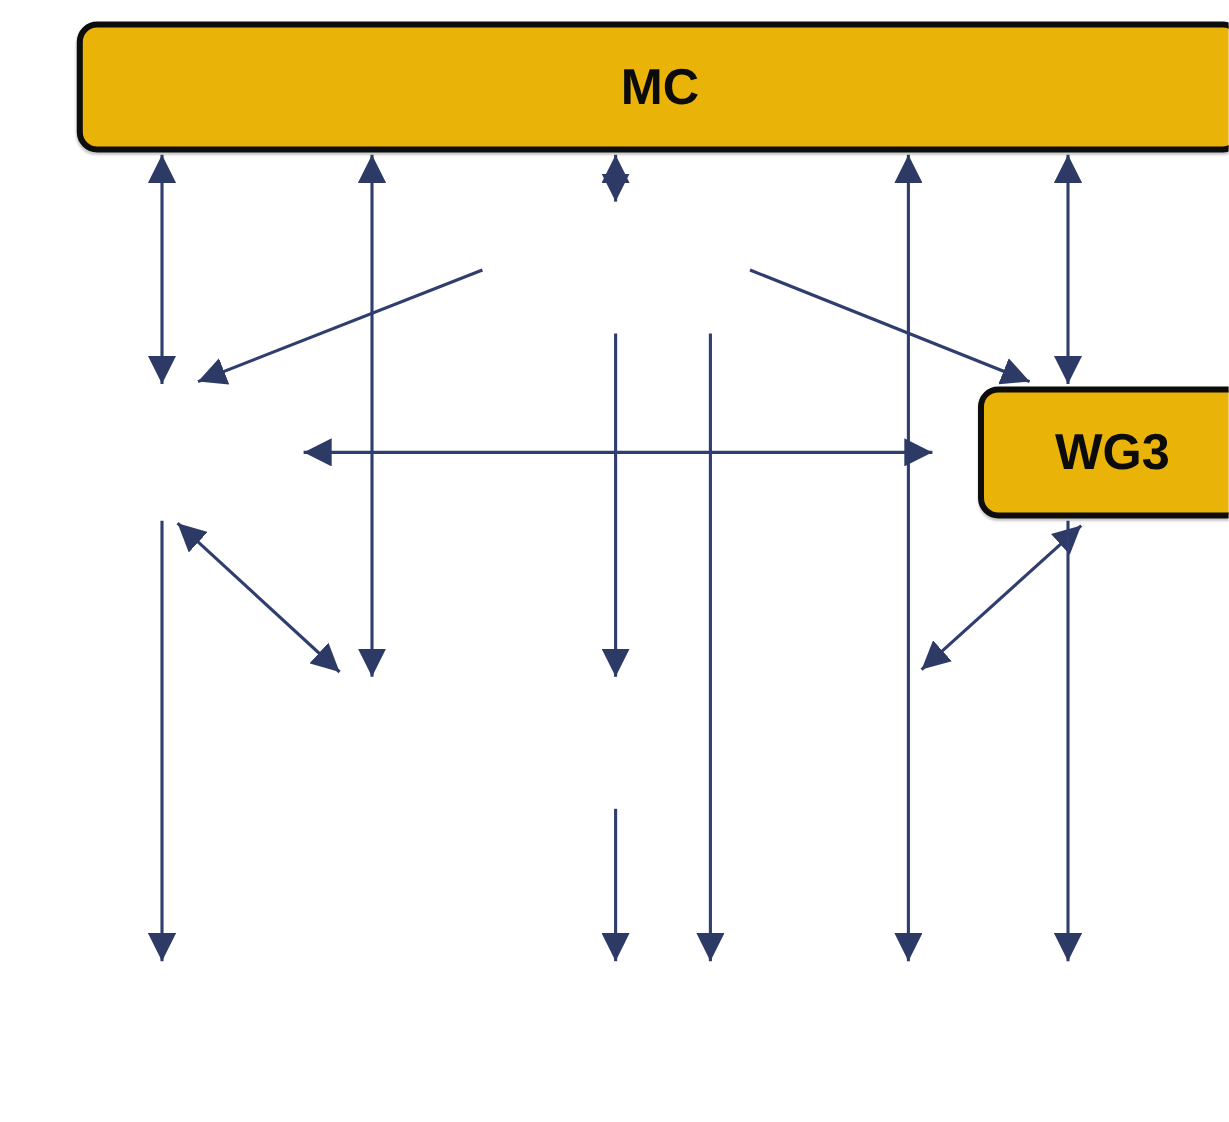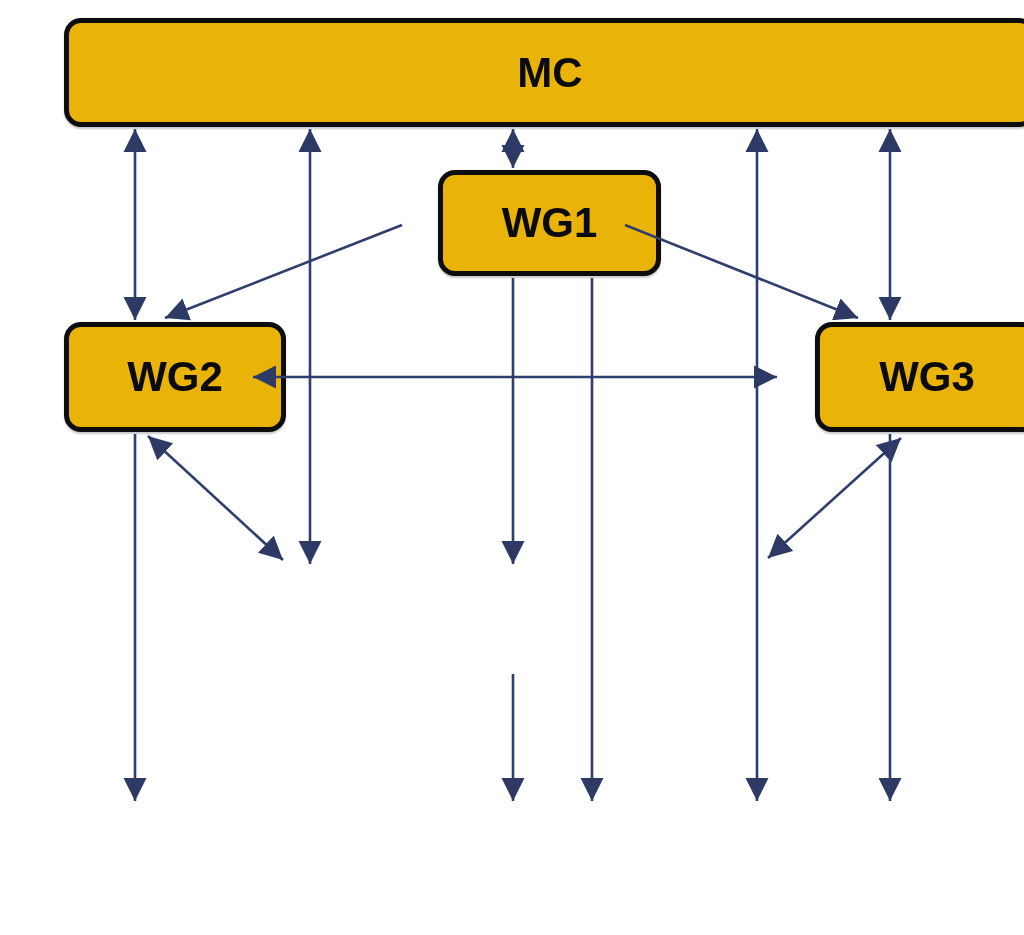--- a/index.html
+++ b/index.html
@@ -29,26 +29,20 @@
   svg.edges line{stroke:#2f3e6e;stroke-width:2.6;}
 </style>
 </head>
 <body>
 
 <div class="canvas">
 
   <div class="node node-mc">
     <span>MC</span>
   </div>
-  <div class="node node-wg1">
-    <span>WG1</span>
-  </div>
-  <div class="node node-wg2">
-    <span>WG2</span>
-  </div>
   <div class="node node-wg3">
     <span>WG3</span>
   </div>
 
   <svg class="edges" viewBox="0 0 1024 935" xmlns="http://www.w3.org/2000/svg">
     <defs>
       <marker id="ah" viewBox="0 0 10 10" refX="10" refY="5" markerWidth="9" markerHeight="9" orient="auto-start-reverse" markerUnits="strokeWidth">
         <path d="M0,0 L10,5 L0,10 Z" fill="#2e3a66"></path>
       </marker>
     </defs>

